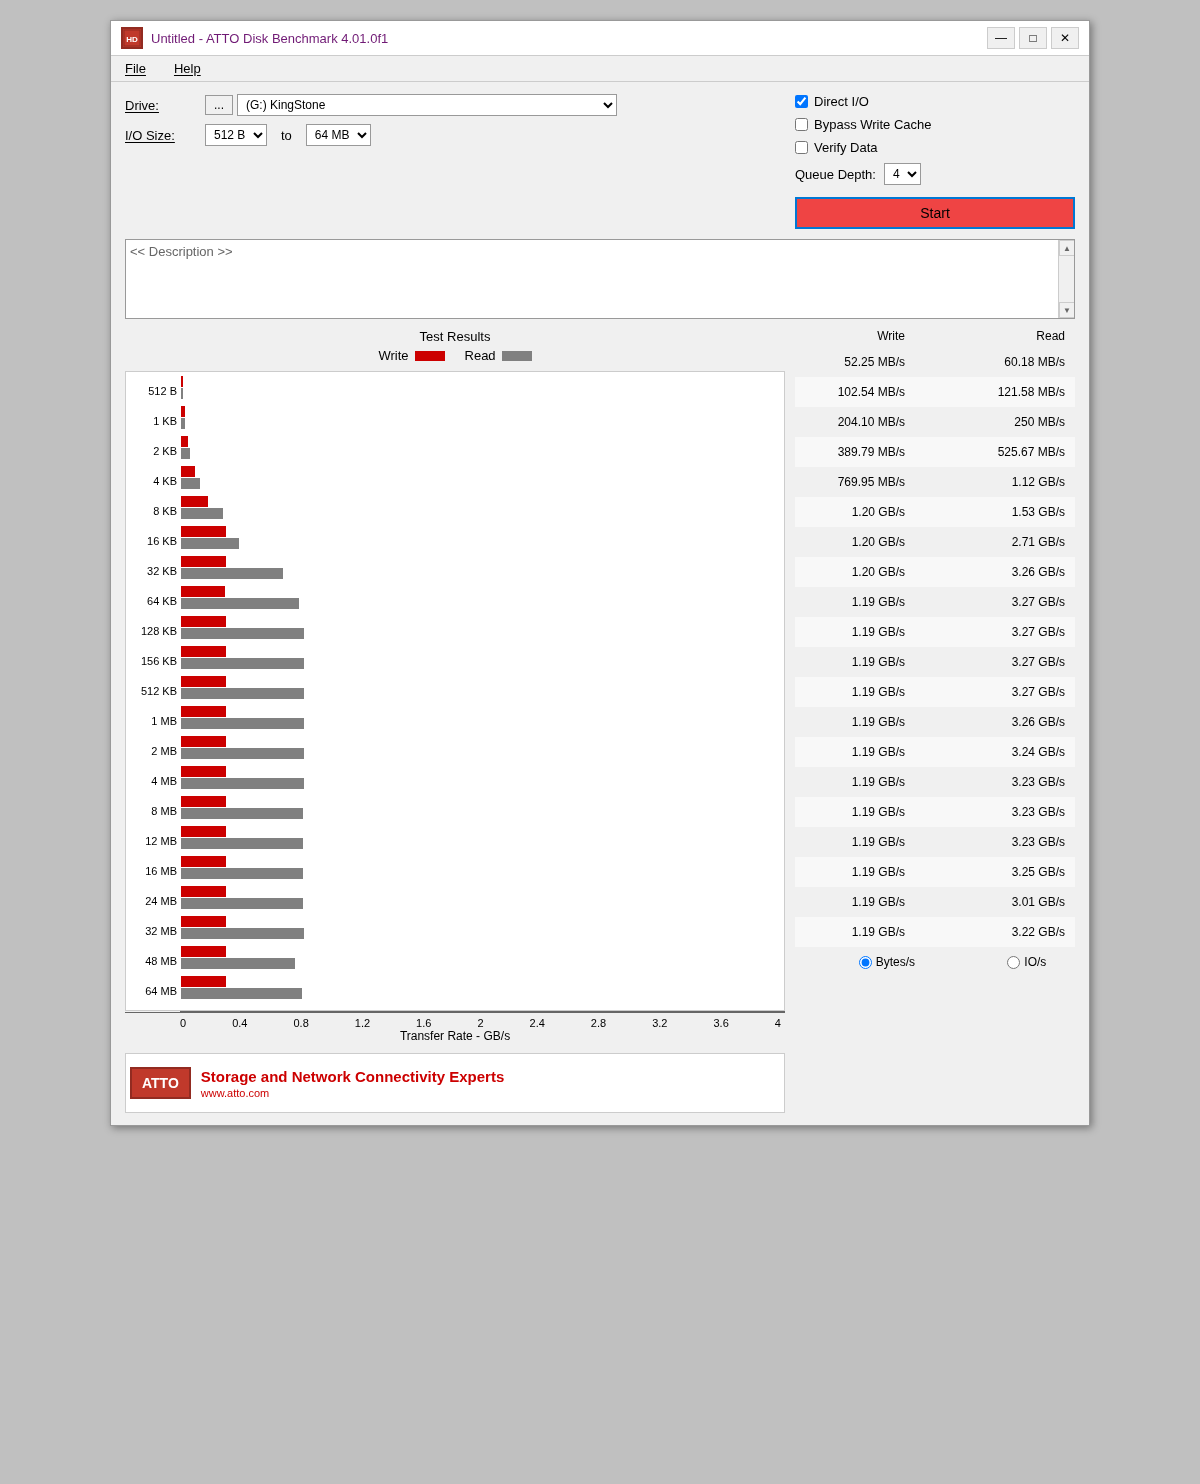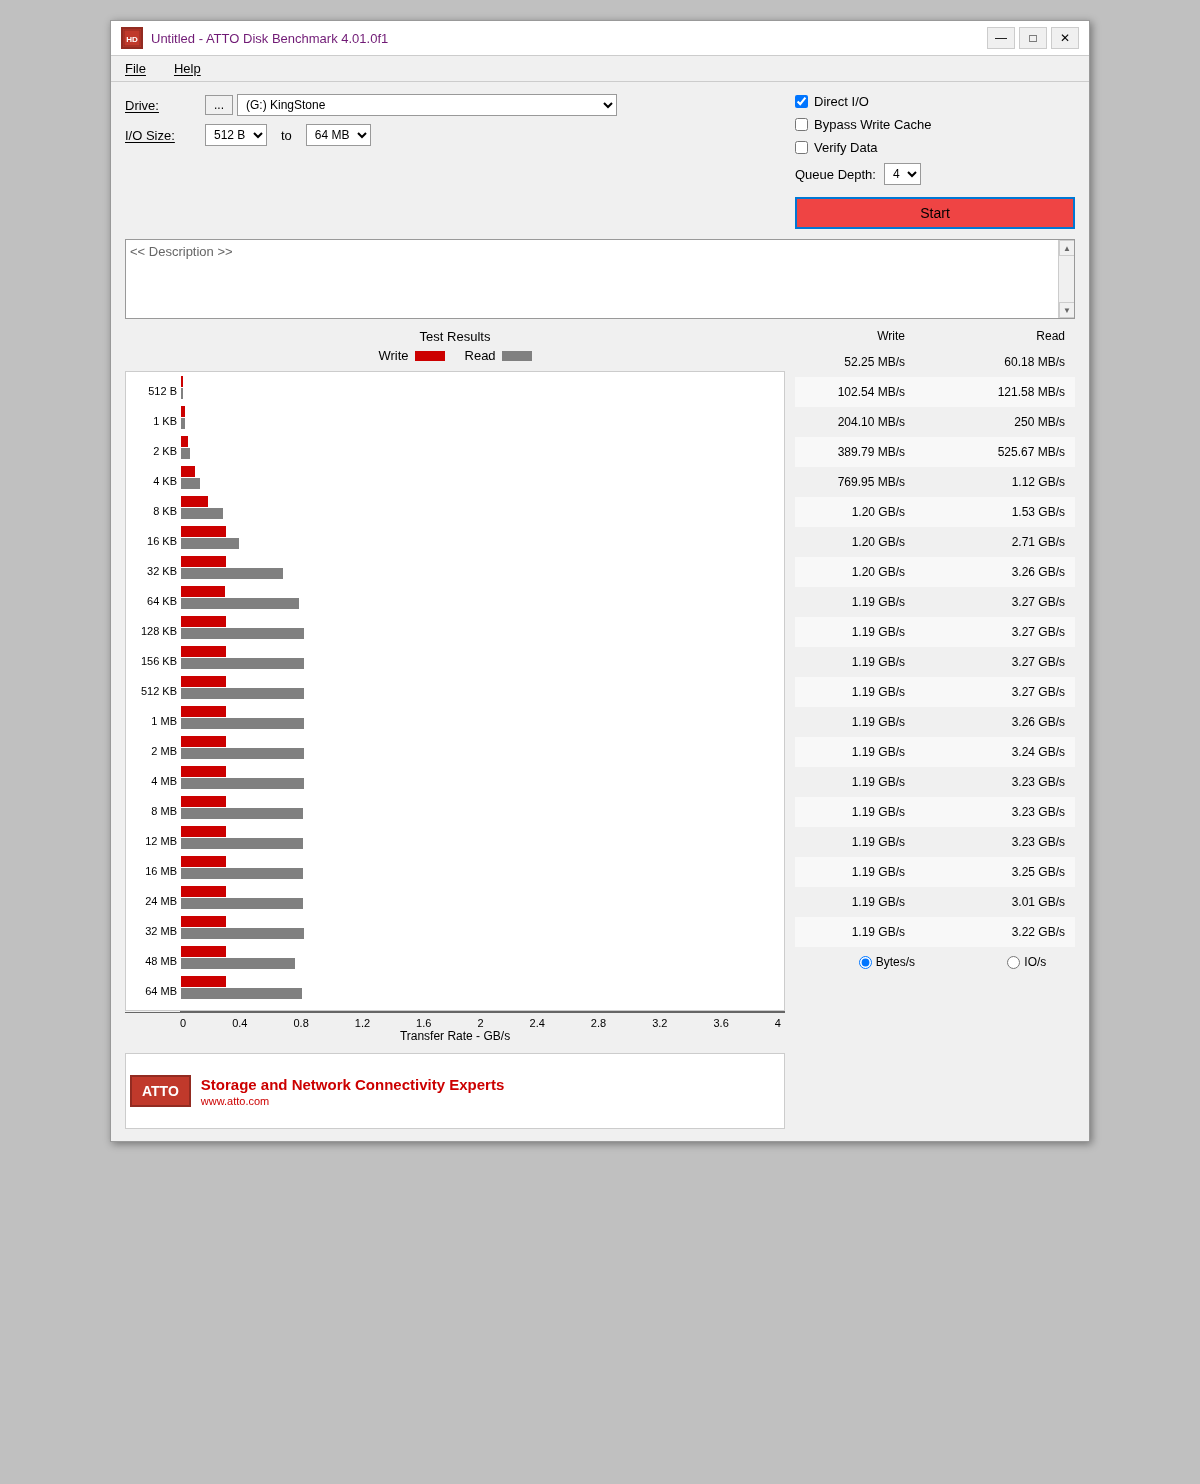--- a/index.html
+++ b/index.html
@@ -308,21 +308,21 @@
       align-items: center;
       gap: 4px;
       cursor: pointer;
       margin-left: 35px;
     }
     .footer-banner {
       margin-top: 10px;
       background: white;
       border: 1px solid #ccc;
       width: 660px;
-      height: 76px;
+      height: 60px;
       display: flex;
       align-items: center;
       overflow: hidden;
       padding: 4px;
     }
     .atto-logo {
       background: #c0392b;
       border: 2px solid #922b21;
       color: white;
       font-size: 14px;

